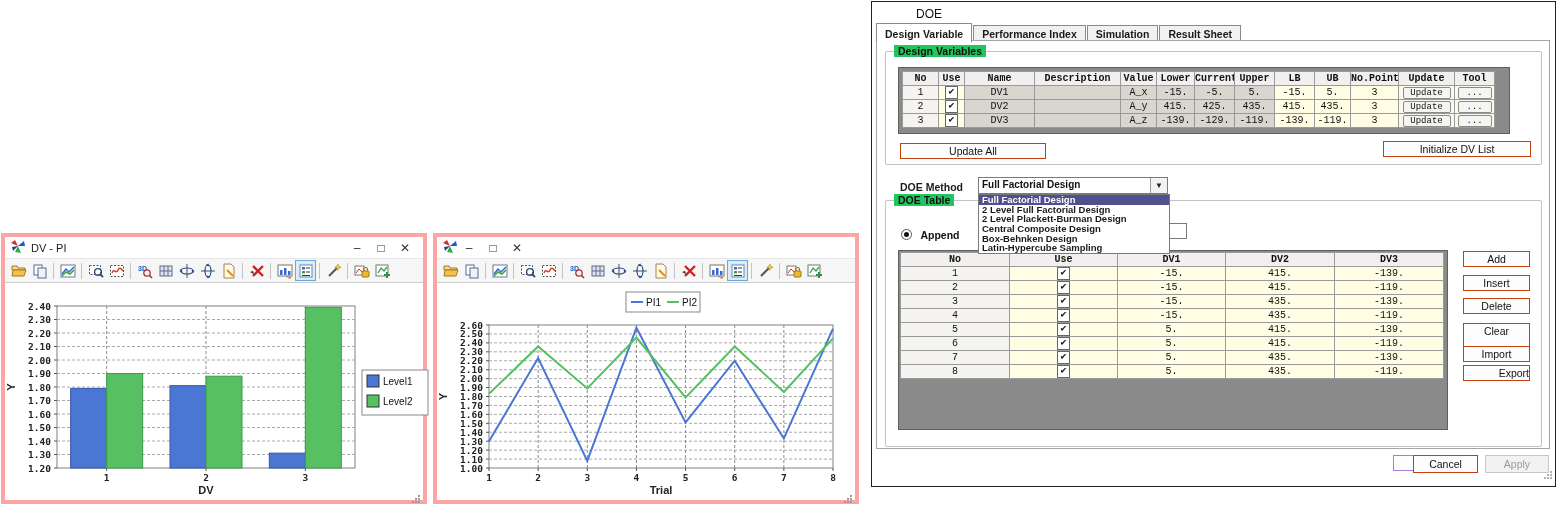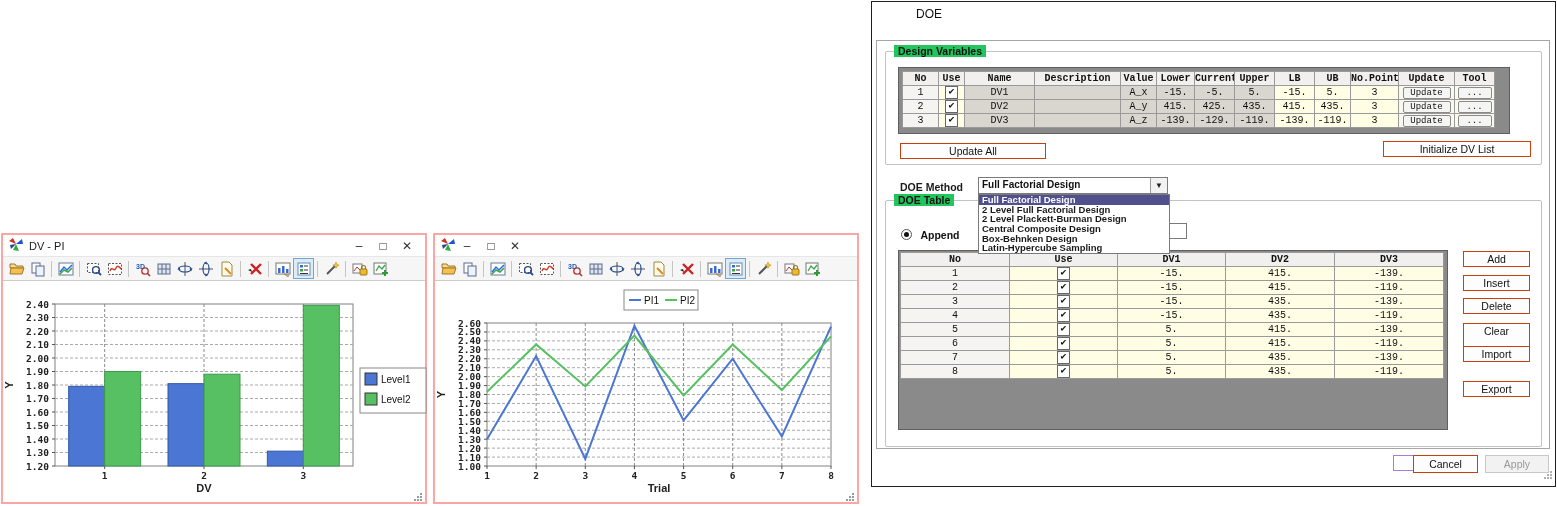--- a/index.html
+++ b/index.html
@@ -1,19 +1,19 @@
 <!DOCTYPE html>
 <html><head>
 <meta charset="utf-8">
 <style>
   html,body{margin:0;padding:0;}
   body{width:1557px;height:506px;position:relative;background:#fff;overflow:hidden;
        font-family:"Liberation Sans",sans-serif;color:#111;}
   
-  .win{position:absolute;background:#fff;border:2px solid #fca5a5;box-sizing:border-box;}
+  .win{position:absolute;background:#fff;border:4px solid #fca5a5;box-sizing:border-box;}
   .titlebar{height:21px;display:flex;align-items:center;padding:0 6px;background:#fff;}
   .title-text{font-size:11px;color:#1a1a1a;margin-left:6px;flex:1;}
   .win-btn{width:24px;text-align:center;font-size:12px;color:#333;line-height:20px;cursor:default;}
   .toolbar{height:25px;box-sizing:border-box;background:#f6f6f6;border-top:1px solid #e6e6e6;
            border-bottom:1px solid #cccccc;display:flex;align-items:center;padding:0 3px;}
   .tb-icon{width:21px;height:21px;display:flex;align-items:center;justify-content:center;
            border:1px solid transparent;box-sizing:border-box;}
   .tb-icon.active{border:1px solid #6aa7dc;background:#ddebf7;}
   .tb-sep{width:1px;height:16px;background:#c4c4c4;margin:0 3px;}
   .chart-body{position:relative;height:223px;}
@@ -519,20 +519,26 @@
             <rect x="4" y="7" width="2" height="2"></rect>
             <rect x="1" y="7" width="2" height="2"></rect>
           </g>
         </svg>
     </span>
   </div>
 </div>
 
 <div class="dialog">
   <div class="dlg-title">DOE</div>
+  <div class="tabs" id="doe-tabs">
+      <span class="tab active">Design Variable</span>
+      <span class="tab">Performance Index</span>
+      <span class="tab">Simulation</span>
+      <span class="tab">Result Sheet</span>
+    </div>
   <div class="panel">
 
     <div class="groupbox" style="left:8px;top:10px;width:655px;height:112px;">
       <span class="group-legend">Design Variables</span>
       <div class="tbl-container" style="left:12px;top:15px;width:612px;height:67px;">
         <table class="grid" id="dv-table" style="left:3px;top:3px;width:592px;">
             <colgroup>
               <col style="width:36px">
               <col style="width:26px">
               <col style="width:70px">
@@ -711,21 +717,21 @@
               </tr>
             </tbody>
           </table>
       </div>
       <div id="doe-side-buttons">
           <div class="btn" style="left: 577px; top: 50px; width: 67px; height: 16px; line-height: 14px;">Add</div>
           <div class="btn" style="left: 577px; top: 74px; width: 67px; height: 16px; line-height: 14px;">Insert</div>
           <div class="btn" style="left: 577px; top: 97px; width: 67px; height: 16px; line-height: 14px;">Delete</div>
           <div class="btn" style="left: 577px; top: 122px; width: 67px; height: 24px; line-height: 14px;">Clear</div>
           <div class="btn" style="left: 577px; top: 145px; width: 67px; height: 16px; line-height: 14px;">Import</div>
-          <div class="btn" style="left: 577px; top: 180px; width: 67px; height: 16px; line-height: 14px;">Export</div>
+          <div class="btn" style="left: 577px; top: 164px; width: 67px; height: 16px; line-height: 14px; text-align: right;">Export</div>
         </div>
     </div>
   </div>
 
   <div class="btn ok" style="left:473px;top:453px;width:64px;height:16px;line-height:16px;margin-left:48px;">OK</div>
   <div class="btn" style="left:541px;top:453px;width:65px;height:18px;line-height:16px;">Cancel</div>
   <div class="btn disabled" style="left:613px;top:453px;width:64px;height:18px;line-height:16px;">Apply</div>
   <span class="grip">
     <svg width="10" height="10">
         <g fill="#b0b0b0">

